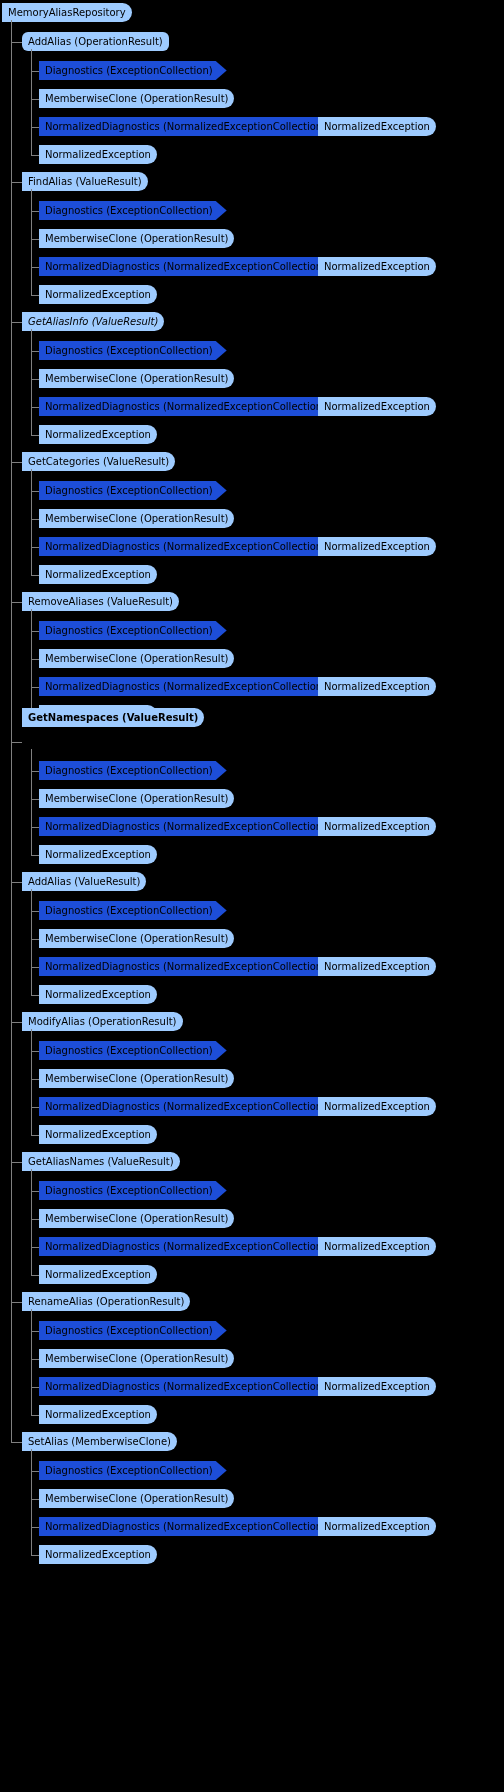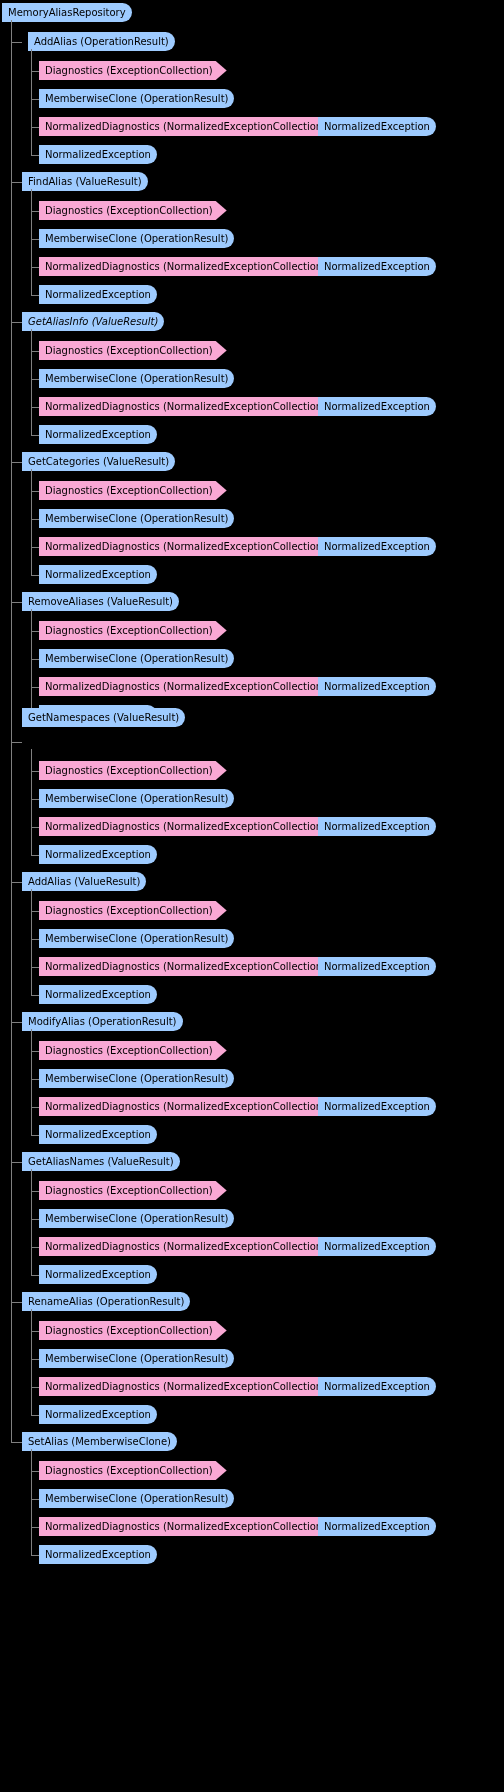--- a/index.html
+++ b/index.html
@@ -49,37 +49,37 @@
   }
 
   
   .node.blue {
     background: #9ecbff;
     border-radius: 0 10px 10px 0;
   }
 
   
   .node.orange {
-    background: #f9a8d4;
+    background: #1d4ed8;
     padding-right: 14px;
     clip-path: polygon(0 0, calc(100% - 11px) 0, 100% 50%, calc(100% - 11px) 100%, 0 100%);
   }
 
   .node .lbl {
     display: inline-block;
     vertical-align: top;
   }
 </style>
 </head>
 <body>
 
 <div id="diagram">
     <div class="node blue" style="left: 2px; top: 3px;"><span class="lbl">MemoryAliasRepository</span></div>
     <div class="hline" style="left: 11px; top: 41.5px; width: 11px;"></div>
-    <div class="node blue" style="left: 28px; top: 32px;"><span class="lbl">AddAlias (OperationResult)</span></div>
+    <div class="node blue" style="left: 22px; top: 32px; border-radius: 6px;"><span class="lbl">AddAlias (OperationResult)</span></div>
     <div class="hline" style="left: 31px; top: 70.5px; width: 8px;"></div>
     <div class="node orange" style="left: 39px; top: 61px;"><span class="lbl">Diagnostics (ExceptionCollection)</span></div>
     <div class="hline" style="left: 31px; top: 98.5px; width: 8px;"></div>
     <div class="node blue" style="left: 39px; top: 89px;"><span class="lbl">MemberwiseClone (OperationResult)</span></div>
     <div class="hline" style="left: 31px; top: 126.5px; width: 8px;"></div>
     <div class="node orange" style="left: 39px; top: 117px;"><span class="lbl">NormalizedDiagnostics (NormalizedExceptionCollection)</span></div>
     <div class="hline" style="left: 338px; top: 126.5px;"></div>
     <div class="node blue" style="left: 318px; top: 117px;"><span class="lbl">NormalizedException</span></div>
     <div class="hline" style="left: 31px; top: 154.5px; width: 8px;"></div>
     <div class="node blue" style="left: 39px; top: 145px;"><span class="lbl">NormalizedException</span></div>
@@ -130,21 +130,21 @@
     <div class="hline" style="left: 31px; top: 658.5px; width: 8px;"></div>
     <div class="node blue" style="left: 39px; top: 649px;"><span class="lbl">MemberwiseClone (OperationResult)</span></div>
     <div class="hline" style="left: 31px; top: 686.5px; width: 8px;"></div>
     <div class="node orange" style="left: 39px; top: 677px;"><span class="lbl">NormalizedDiagnostics (NormalizedExceptionCollection)</span></div>
     <div class="hline" style="left: 338px; top: 686.5px;"></div>
     <div class="node blue" style="left: 318px; top: 677px;"><span class="lbl">NormalizedException</span></div>
     <div class="hline" style="left: 31px; top: 714.5px; width: 8px;"></div>
     <div class="node blue" style="left: 39px; top: 705px;"><span class="lbl">NormalizedException</span></div>
     <div class="vline" style="left: 31px; top: 609px; height: 105.5px;"></div>
     <div class="hline" style="left: 11px; top: 741.5px; width: 11px;"></div>
-    <div class="node blue" style="left: 22px; top: 708px;"><span class="lbl">GetNamespaces (ValueResult)</span></div>
+    <div class="node blue" style="left: 22px; top: 708px; font-weight: bold;"><span class="lbl">GetNamespaces (ValueResult)</span></div>
     <div class="hline" style="left: 31px; top: 770.5px; width: 8px;"></div>
     <div class="node orange" style="left: 39px; top: 761px;"><span class="lbl">Diagnostics (ExceptionCollection)</span></div>
     <div class="hline" style="left: 31px; top: 798.5px; width: 8px;"></div>
     <div class="node blue" style="left: 39px; top: 789px;"><span class="lbl">MemberwiseClone (OperationResult)</span></div>
     <div class="hline" style="left: 31px; top: 826.5px; width: 8px;"></div>
     <div class="node orange" style="left: 39px; top: 817px;"><span class="lbl">NormalizedDiagnostics (NormalizedExceptionCollection)</span></div>
     <div class="hline" style="left: 338px; top: 826.5px;"></div>
     <div class="node blue" style="left: 318px; top: 817px;"><span class="lbl">NormalizedException</span></div>
     <div class="hline" style="left: 31px; top: 854.5px; width: 8px;"></div>
     <div class="node blue" style="left: 39px; top: 845px;"><span class="lbl">NormalizedException</span></div>

